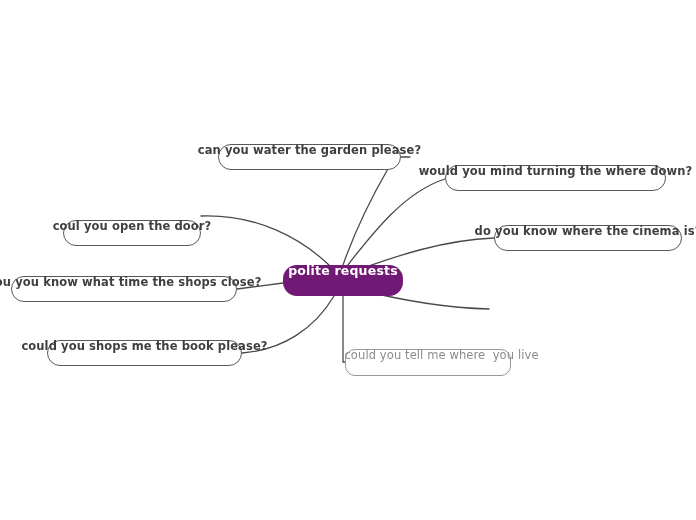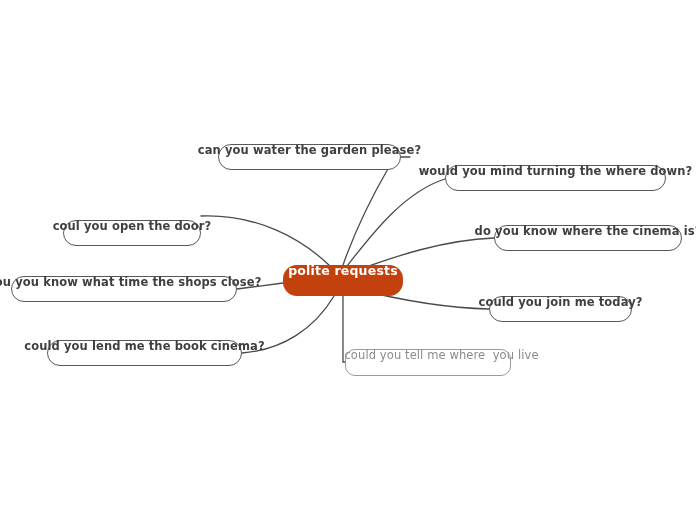--- a/index.html
+++ b/index.html
@@ -41,21 +41,21 @@
   .node-label {
     font-size: 11.5px;
     font-weight: bold;
     color: #3f3f41;
     letter-spacing: 0.1px;
     line-height: 1;
     white-space: pre;
   }
   
   .node.central {
-    background: #c2410c;
+    background: #701a75;
     border: none;
     border-radius: 14px;
     z-index: 4;
   }
   .node.central .node-label {
     color: #ffffff;
     font-size: 12.5px;
     font-weight: bold;
     letter-spacing: 0.2px;
   }
@@ -85,18 +85,17 @@
       <path d="M 343 296 L 343 362 L 346 362" fill="none" stroke="#4a4a4c" stroke-width="1.3" stroke-linecap="round"></path>
       <path d="M 334 296 C 315 328 283 350 242 353" fill="none" stroke="#4a4a4c" stroke-width="1.3" stroke-linecap="round"></path>
       <path d="M 283 283 L 237 289" fill="none" stroke="#4a4a4c" stroke-width="1.3" stroke-linecap="round"></path>
       <path d="M 330 266 C 302 239 258 214 201 216" fill="none" stroke="#4a4a4c" stroke-width="1.3" stroke-linecap="round"></path>
     </svg>
 
 <div class="node central" style="left: 283px; top: 265px; width: 120px; height: 31px;"><span class="node-label">polite requests</span></div>
     <div class="node" style="left: 218px; top: 144px; width: 183px; height: 26px;"><span class="node-label">can you water the garden please?</span></div>
     <div class="node" style="left: 445px; top: 165px; width: 221px; height: 26px;"><span class="node-label">would you mind turning the where down?</span></div>
     <div class="node" style="left: 494px; top: 225px; width: 188px; height: 26px;"><span class="node-label">do you know where the cinema is?</span></div>
-    <div class="node" style="left: 489px; top: 296px; width: 143px; height: 26px;"><span class="node-label">could you join me today?</span></div>
     <div class="node muted" style="left: 345px; top: 349px; width: 166px; height: 27px;"><span class="node-label">could you tell me where  you live</span></div>
-    <div class="node" style="left: 47px; top: 340px; width: 195px; height: 26px;"><span class="node-label">could you lend me the book cinema?</span></div>
+    <div class="node" style="left: 47px; top: 340px; width: 195px; height: 26px;"><span class="node-label">could you shops me the book please?</span></div>
     <div class="node" style="left: 11px; top: 276px; width: 226px; height: 26px;"><span class="node-label">dou you know what time the shops close?</span></div>
     <div class="node" style="left: 63px; top: 204px; width: 138px; height: 26px; margin-top: 16px;"><span class="node-label">coul you open the door?</span></div>
   </div>
 
 </body></html>

